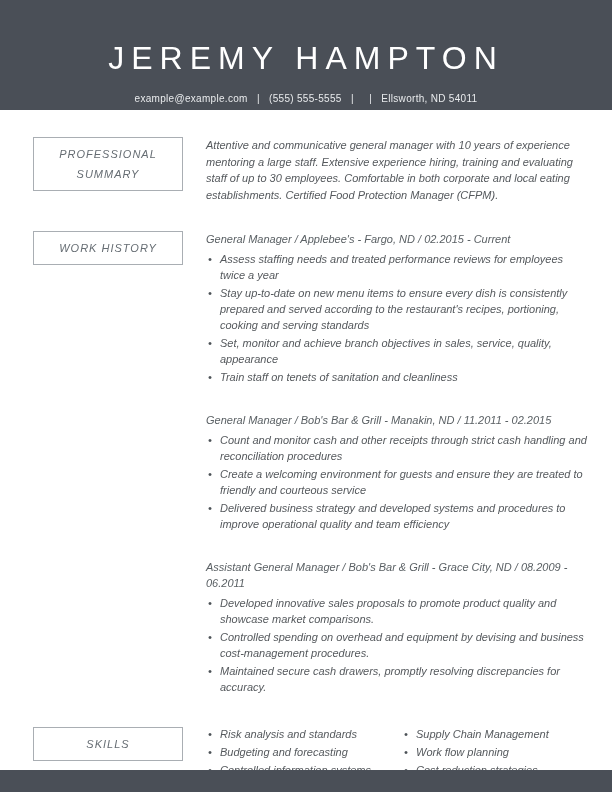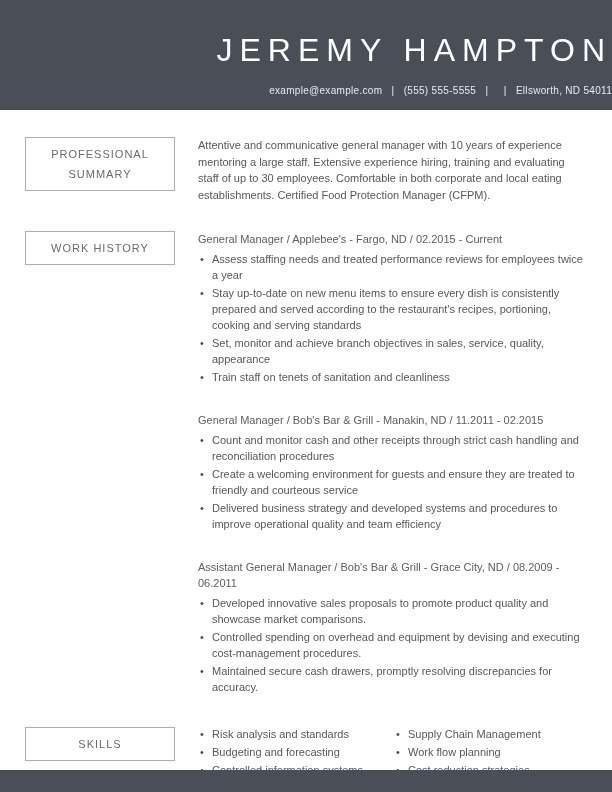--- a/index.html
+++ b/index.html
@@ -14,43 +14,44 @@
     background: #ffffff;
     overflow: hidden;
   }
 
   
   .top {
     width: 100%;
     height: 110px;
     background: #4a4f57;
     color: #ffffff;
-    text-align: right;
-    padding-top: 32px;
+    text-align: center;
+    padding-top: 40px;
   }
   .candidate-name {
     font-size: 32px;
     font-weight: 400;
     letter-spacing: 7px;
     color: #ffffff;
   }
   .contact {
     margin-top: 16px;
     font-size: 10px;
     color: #e9ebed;
     letter-spacing: 0.3px;
     white-space: pre;
   }
 
   
   .content {
-    padding: 27px 25px 0 25px;
+    padding: 27px 25px 0 33px;
     color: #55595d;
     font-size: 11px;
     line-height: 16px;
+    font-style: italic;
   }
   .row { display: flex; align-items: flex-start; }
   .label-col { width: 150px; margin-right: 23px; flex-shrink: 0; }
   .content-col { flex: 1; min-width: 0; }
 
   .label-box {
     border: 1px solid #a9aeb3;
     text-align: center;
     padding: 6px 6px;
     font-size: 11px;
@@ -146,21 +147,21 @@
             <li>Count and monitor cash and other receipts through strict cash handling and reconciliation procedures</li>
             <li>Create a welcoming environment for guests and ensure they are treated to friendly and courteous service</li>
             <li>Delivered business strategy and developed systems and procedures to improve operational quality and team efficiency</li>
           </ul>
         </div>
 
         <div class="job">
           <h3 class="job-heading">Assistant General Manager / Bob's Bar &amp; Grill - Grace City, ND / 08.2009 - 06.2011</h3>
           <ul class="bullets">
             <li>Developed innovative sales proposals to promote product quality and showcase market comparisons.</li>
-            <li>Controlled spending on overhead and equipment by devising and executing cost-management procedures.</li>
+            <li>Controlled spending on overhead and equipment by devising and business cost-management procedures.</li>
             <li>Maintained secure cash drawers, promptly resolving discrepancies for accuracy.</li>
           </ul>
         </div>
 
       </div>
     </section>
 
     <section class="row row-skills">
       <div class="label-col">
         <div class="label-box">SKILLS</div>

